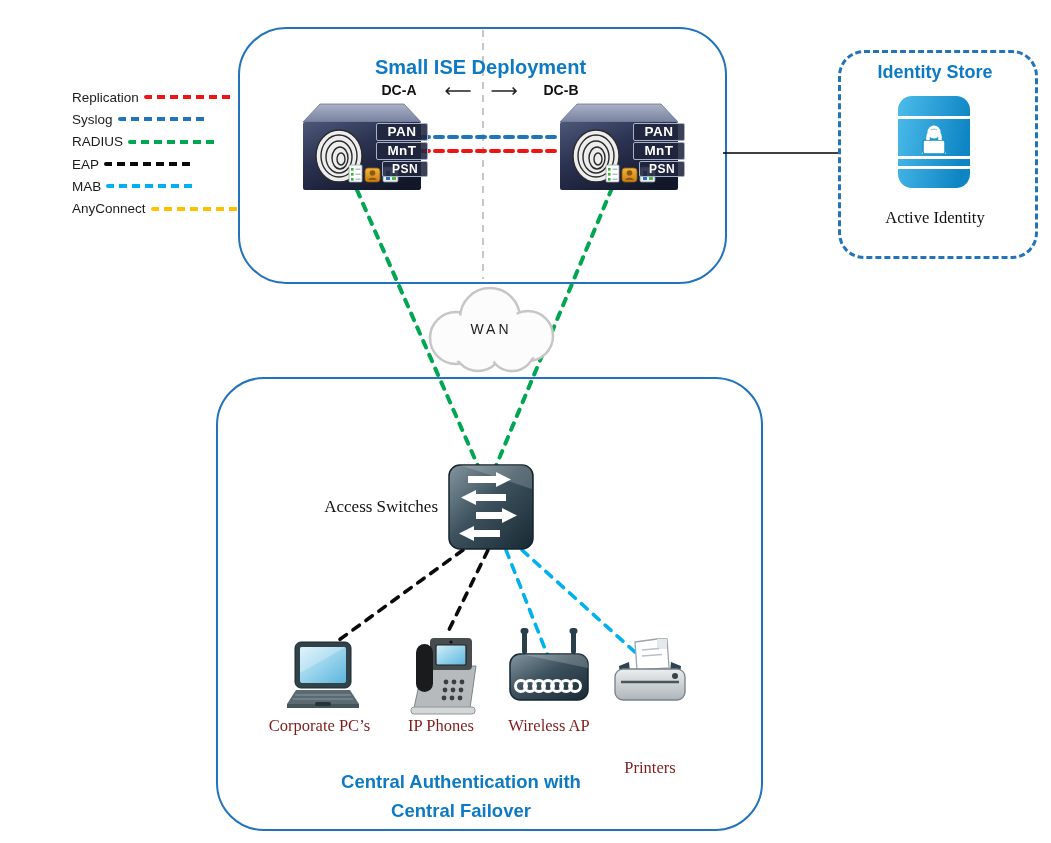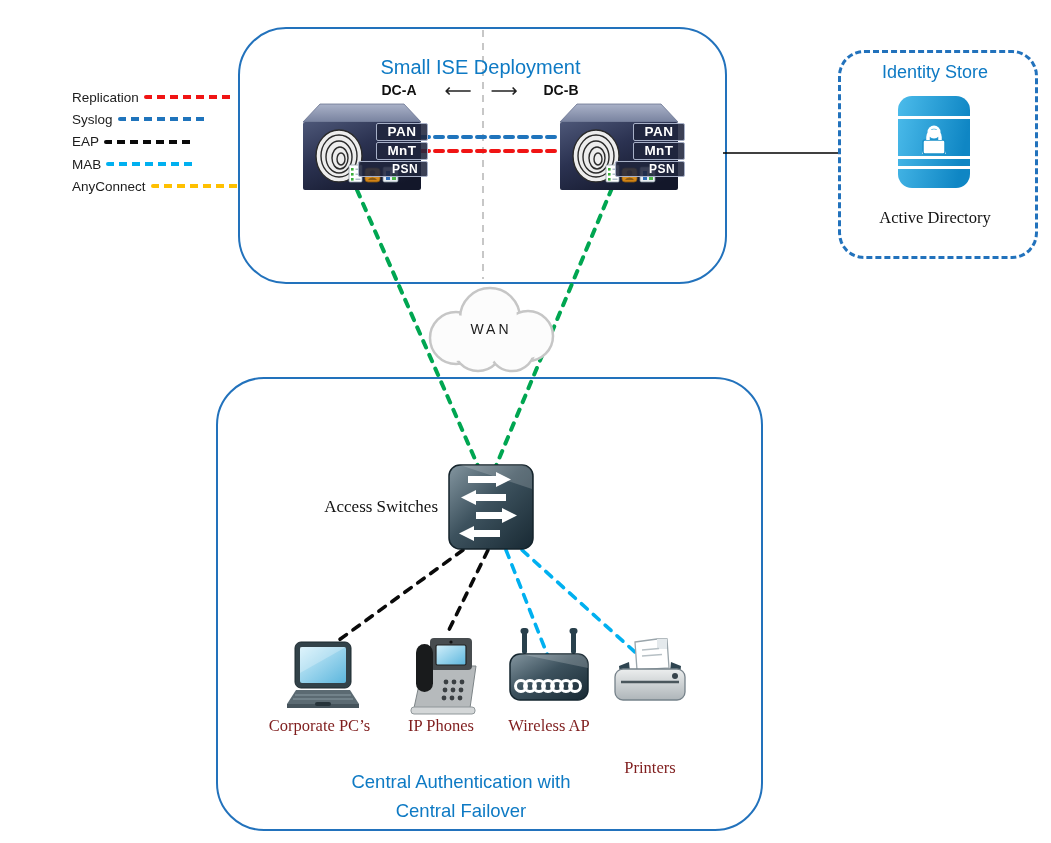--- a/index.html
+++ b/index.html
@@ -6,38 +6,38 @@
   .canvas{position:relative;width:1051px;height:843px;background:#fff;overflow:hidden;
           font-family:"Liberation Sans",sans-serif;color:#111;}
   .abs{position:absolute;}
   .serif{font-family:"Liberation Serif",serif;}
   
   .zone-box{position:absolute;border:2px solid #2272bc;border-radius:48px;background:transparent;z-index:0;}
   .identity-box{position:absolute;border:3px dashed #2272bc;border-radius:26px;background:transparent;z-index:0;}
   
   .overlay{position:absolute;left:0;top:0;z-index:1;pointer-events:none;}
   
-  .blue-title{color:#0e7ac4;font-weight:normal;text-align:center;z-index:2;}
+  .blue-title{color:#0e7ac4;font-weight:bold;text-align:center;z-index:2;}
   .dc-label{font-weight:bold;font-size:14px;text-align:center;z-index:2;}
   .arrow-glyph{font-size:19px;text-align:center;z-index:3;color:#222;}
   
   .legend{position:absolute;left:28px;top:86px;z-index:2;display:flex;flex-direction:column;}
   .legend-row{display:flex;align-items:center;height:22.3px;gap:5px;margin-left:44px;}
   .legend-label{font-size:13.5px;color:#1c1c1c;white-space:nowrap;}
   .legend-line{width:88px;height:4px;border-radius:2px;flex:0 0 auto;}
   
   .icon{position:absolute;z-index:2;}
   .dev-label{position:absolute;z-index:2;text-align:center;font-size:16.5px;color:#7f1d1d;}
   
   .ise-node{position:absolute;width:130px;height:88px;z-index:2;}
   .plates{position:absolute;right:5px;top:21px;display:flex;flex-direction:column;align-items:flex-end;}
   .plate{background:rgba(32,38,62,0.88);border:1px solid #a8b1c8;color:#fff;font-weight:bold;
          font-size:13.5px;line-height:16px;width:50px;text-align:center;margin-bottom:1px;border-radius:2px;
          letter-spacing:0.5px;}
-  .plate.psn{width:44px;font-size:12px;line-height:14px;padding-left:24px;}
+  .plate.psn{width:44px;font-size:12px;line-height:14px;}
 </style>
 </head>
 <body>
 
 <div class="canvas">
 
   <svg width="0" height="0" style="position:absolute">
     <defs>
       <linearGradient id="iseTop" x1="0" y1="0" x2="0" y2="1">
         <stop offset="0" stop-color="#aab2c8"></stop>
@@ -108,20 +108,24 @@
   </svg>
 
   <div class="legend">
     <div class="legend-row">
         <span class="legend-label">Replication</span>
         <span class="legend-line" style="background: repeating-linear-gradient(90deg, rgb(240, 20, 20) 0px, rgb(240, 20, 20) 8px, transparent 8px, transparent 13px);"></span>
       </div>
     <div class="legend-row">
         <span class="legend-label">Syslog</span>
         <span class="legend-line" style="background: repeating-linear-gradient(90deg, rgb(31, 116, 188) 0px, rgb(31, 116, 188) 8px, transparent 8px, transparent 13px);"></span>
+      </div>
+    <div class="legend-row">
+        <span class="legend-label">RADIUS</span>
+        <span class="legend-line" style="background: repeating-linear-gradient(90deg, rgb(0, 166, 81) 0px, rgb(0, 166, 81) 8px, transparent 8px, transparent 13px);"></span>
       </div>
     <div class="legend-row">
         <span class="legend-label">EAP</span>
         <span class="legend-line" style="background: repeating-linear-gradient(90deg, rgb(10, 10, 10) 0px, rgb(10, 10, 10) 8px, transparent 8px, transparent 13px);"></span>
       </div>
     <div class="legend-row">
         <span class="legend-label">MAB</span>
         <span class="legend-line" style="background: repeating-linear-gradient(90deg, rgb(0, 176, 240) 0px, rgb(0, 176, 240) 8px, transparent 8px, transparent 13px);"></span>
       </div>
     <div class="legend-row">
@@ -221,21 +225,21 @@
       <rect x="2" y="20" width="72" height="3" fill="#fff"></rect>
       <rect x="2" y="60" width="72" height="3" fill="#fff"></rect>
       <rect x="2" y="70" width="72" height="3" fill="#fff"></rect>
       <circle cx="38" cy="36" r="6.5" fill="#fff"></circle>
       <ellipse cx="38" cy="34" rx="3" ry="1.3" fill="#1b91c9"></ellipse>
       <path d="M26 56 q12,-11 24,0 v2 h-24 z" fill="#fff"></path>
       <rect x="27" y="44" width="22" height="14" rx="2" fill="#fff" stroke="#1b91c9" stroke-width="1.5"></rect>
       <path d="M32 44 v-3 a6,6 0 0 1 12,0 v3" fill="none" stroke="#fff" stroke-width="3.5"></path>
     </svg>
   </div>
-  <div class="abs serif" style="left:838px;top:208px;width:194px;text-align:center;font-size:16.5px;z-index:2;">Active Directory</div>
+  <div class="abs serif" style="left:838px;top:208px;width:194px;text-align:center;font-size:16.5px;z-index:2;">Active Identity</div>
 
   <div class="abs serif" style="left:280px;top:497px;width:158px;text-align:right;font-size:17px;z-index:2;">Access Switches</div>
   <div class="icon" style="left:448px;top:464px;">
     <svg width="86" height="86" viewBox="0 0 86 86">
       <rect x="1" y="1" width="84" height="84" rx="11" fill="url(#swGrad)" stroke="#14232b" stroke-width="1.5"></rect>
       <path d="M12 1 h62 a10,10 0 0 1 10,10 v14 L12 1 z" fill="#ffffff" opacity="0.18"></path>
       <g fill="#fff">
         <rect x="20" y="12" width="28" height="7"></rect>
           <polygon points="48,8 63,15.5 48,23"></polygon>
         <polygon points="13,33.5 28,26 28,41"></polygon>

